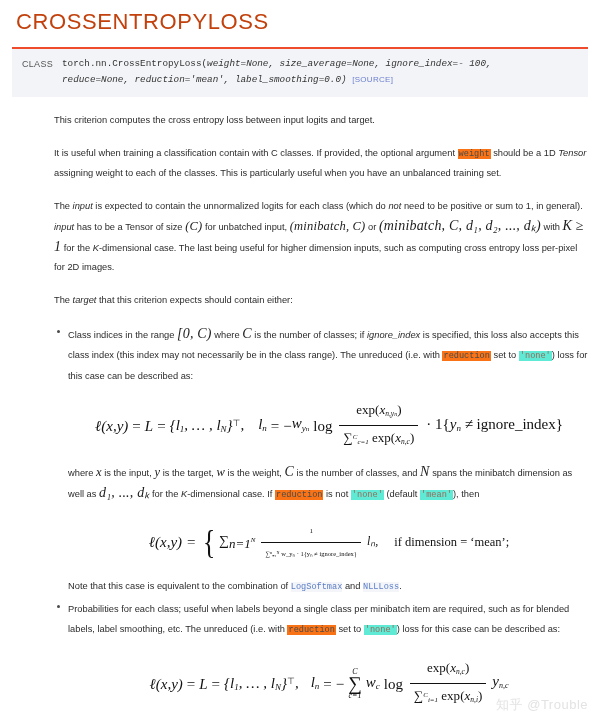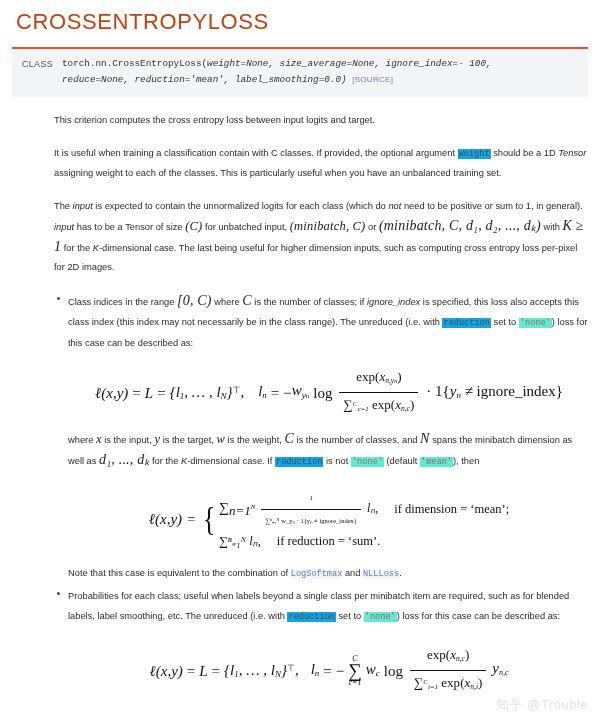--- a/index.html
+++ b/index.html
@@ -66,21 +66,21 @@
     line-height: 19px;
     color: #2b2b2b;
     margin: 14px 0 0 0;
     text-align: left;
   }
   .it { font-style: italic; }
   code.inline {
     font-family: "Liberation Mono", monospace;
     font-size: 8.6px;
     color: #4a4a4a;
-    background: #0ea5e9;
+    background: #f97316;
     padding: 0 1px;
   }
   code.lit {
     font-family: "Liberation Mono", monospace;
     font-size: 8.6px;
     color: #9a6a5a;
     background: #5eead4;
     padding: 0 1px;
   }
   a.codelink {
@@ -218,20 +218,21 @@
 
 <div class="content">
 
   <p class="para">This criterion computes the cross entropy loss between input logits and target.</p>
 
   <p class="para"><span>It is useful when training a classification contain with C classes. If provided, the optional argument </span><code class="inline">weight</code><span> should be a 1D </span><span class="it">Tensor</span><span> assigning weight to each of the classes. This is particularly useful when you have an unbalanced training set.</span></p>
 
   <p class="para"><span>The </span><span class="it">input</span><span> is expected to contain the unnormalized logits for each class (which do </span><span class="it">not</span><span> need to be positive or sum to 1, in general). </span><span class="it">input</span><span> has to be a Tensor of size </span><span class="mi">(C)</span><span> for unbatched input, </span><span class="mi">(minibatch, C)</span><span> or</span>
   <span class="mi" style="font-size:14px">(minibatch, C, d₁, d₂, ..., dₖ)</span><span> with </span><span class="mi" style="font-size:14px">K ≥ 1</span><span> for the </span><span class="it">K</span><span>-dimensional case. The last being useful for higher dimension inputs, such as computing cross entropy loss per-pixel for 2D images.</span></p>
 
+  <p class="para"><span>The </span><span class="it">target</span><span> that this criterion expects should contain either:</span></p>
 
   <ul class="blist">
     <li>
       <span class="bullet"></span>
       <span>Class indices in the range </span><span class="mi" style="font-size:14px">[0, C)</span><span> where </span><span class="mi" style="font-size:14px">C</span><span> is the number of classes; if </span><span class="it">ignore_index</span><span> is specified, this loss also accepts this class index (this index may not necessarily be in the class range). The unreduced (i.e. with </span><code class="inline">reduction</code><span> set to </span><code class="lit">'none'</code><span>) loss for this case can be described as:</span>
 
       <div class="math-display">
         <span class="mrow">
           <span class="mserif ital f16">
             <span>ℓ</span>(<span>x</span>,<span>y</span>)
@@ -267,24 +268,20 @@
                 <span class="expr mserif">
                   <span class="sumin roman"><span style="font-size:14px">∑</span><sub style="font-size:13px" class="ital">n=1</sub><sup style="font-size:7px" class="ital">N</sup></span>
                   <span class="frac" style="font-size:7px">
                     <span class="num roman" style="font-size:7px">1</span>
                     <span class="den roman" style="font-size:6.5px">∑ⁿ₌₁ᴺ w_yₙ · 1{yₙ ≠ ignore_index}</span>
                   </span>
                   <span class="ital" style="font-size:12px">lₙ,</span>
                 </span>
                 <span class="cond mserif">if dimension = ‘mean’;</span>
               </span>
-              <span class="cases-row">
-                <span class="expr mserif ital">∑ⁿ₌₁ᴺ lₙ,</span>
-                <span class="cond mserif">if reduction = ‘sum’.</span>
-              </span>
             </span>
           </span>
         </span>
       </div>
 
       <div class="subnote" style="margin-top:12px"><span>Note that this case is equivalent to the combination of </span><a href="#" class="codelink">LogSoftmax</a><span> and </span><a href="#" class="codelink">NLLLoss</a><span>.</span></div>
     </li>
 
     <li style="margin-top:2px">
       <span class="bullet"></span>

